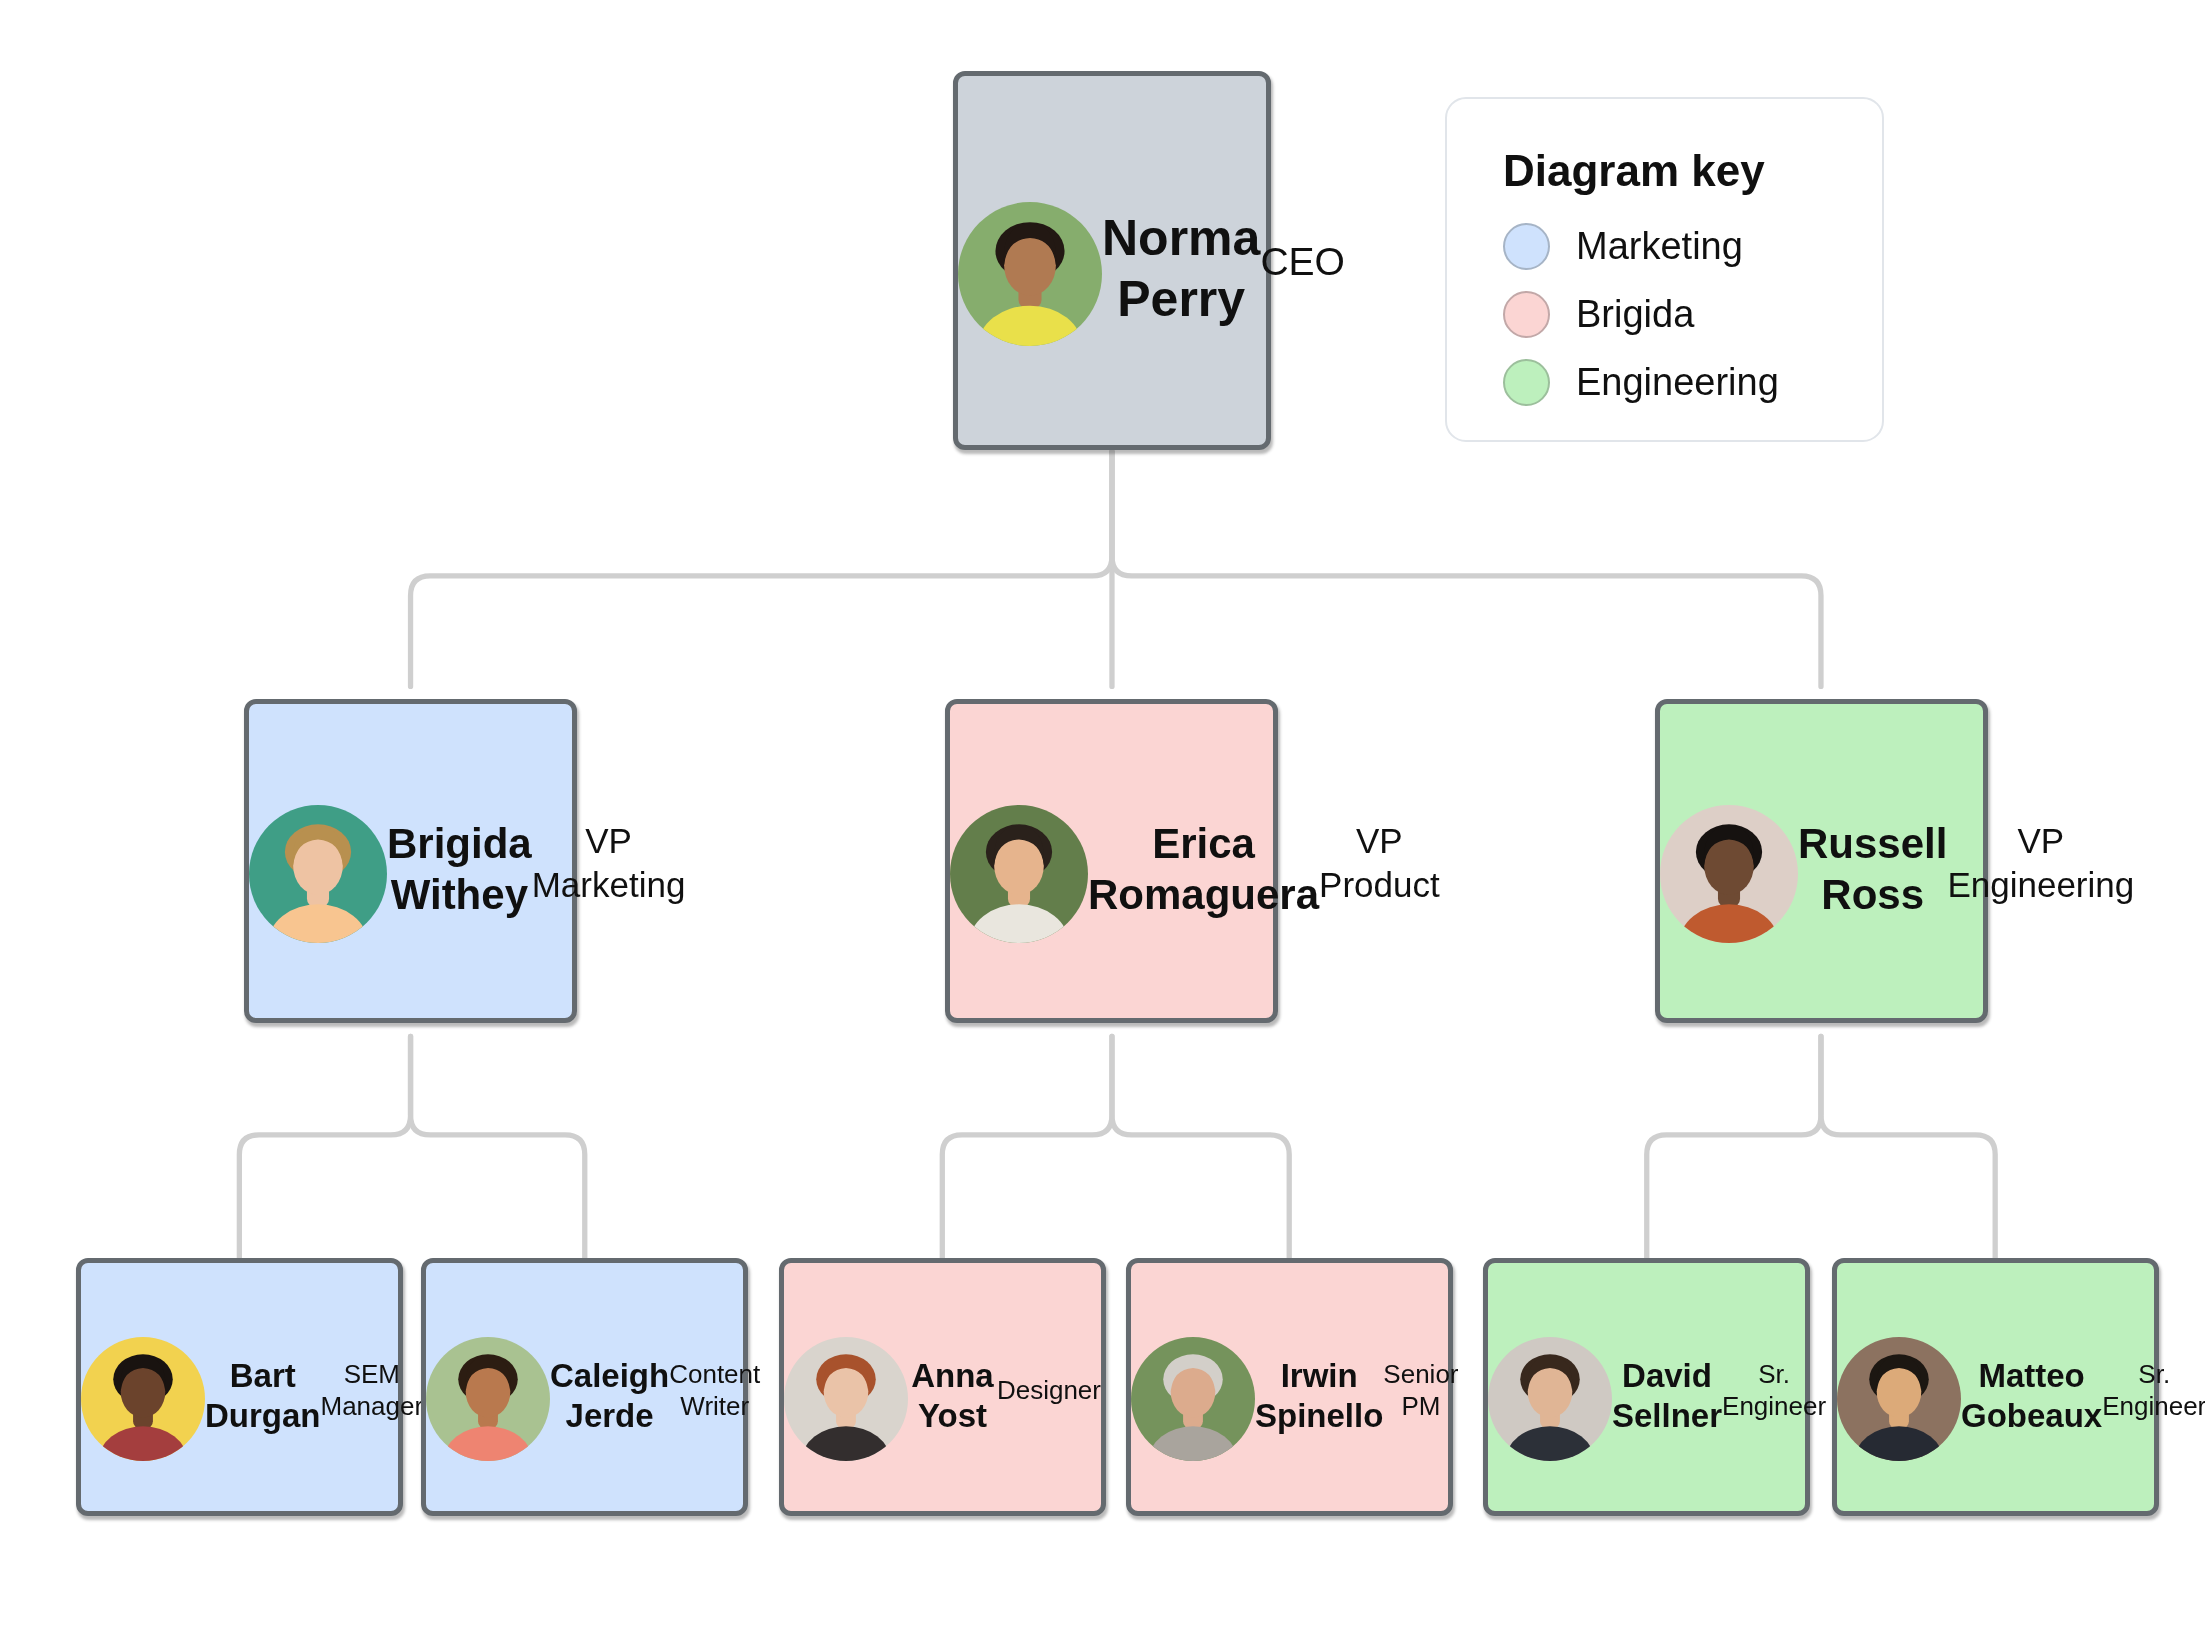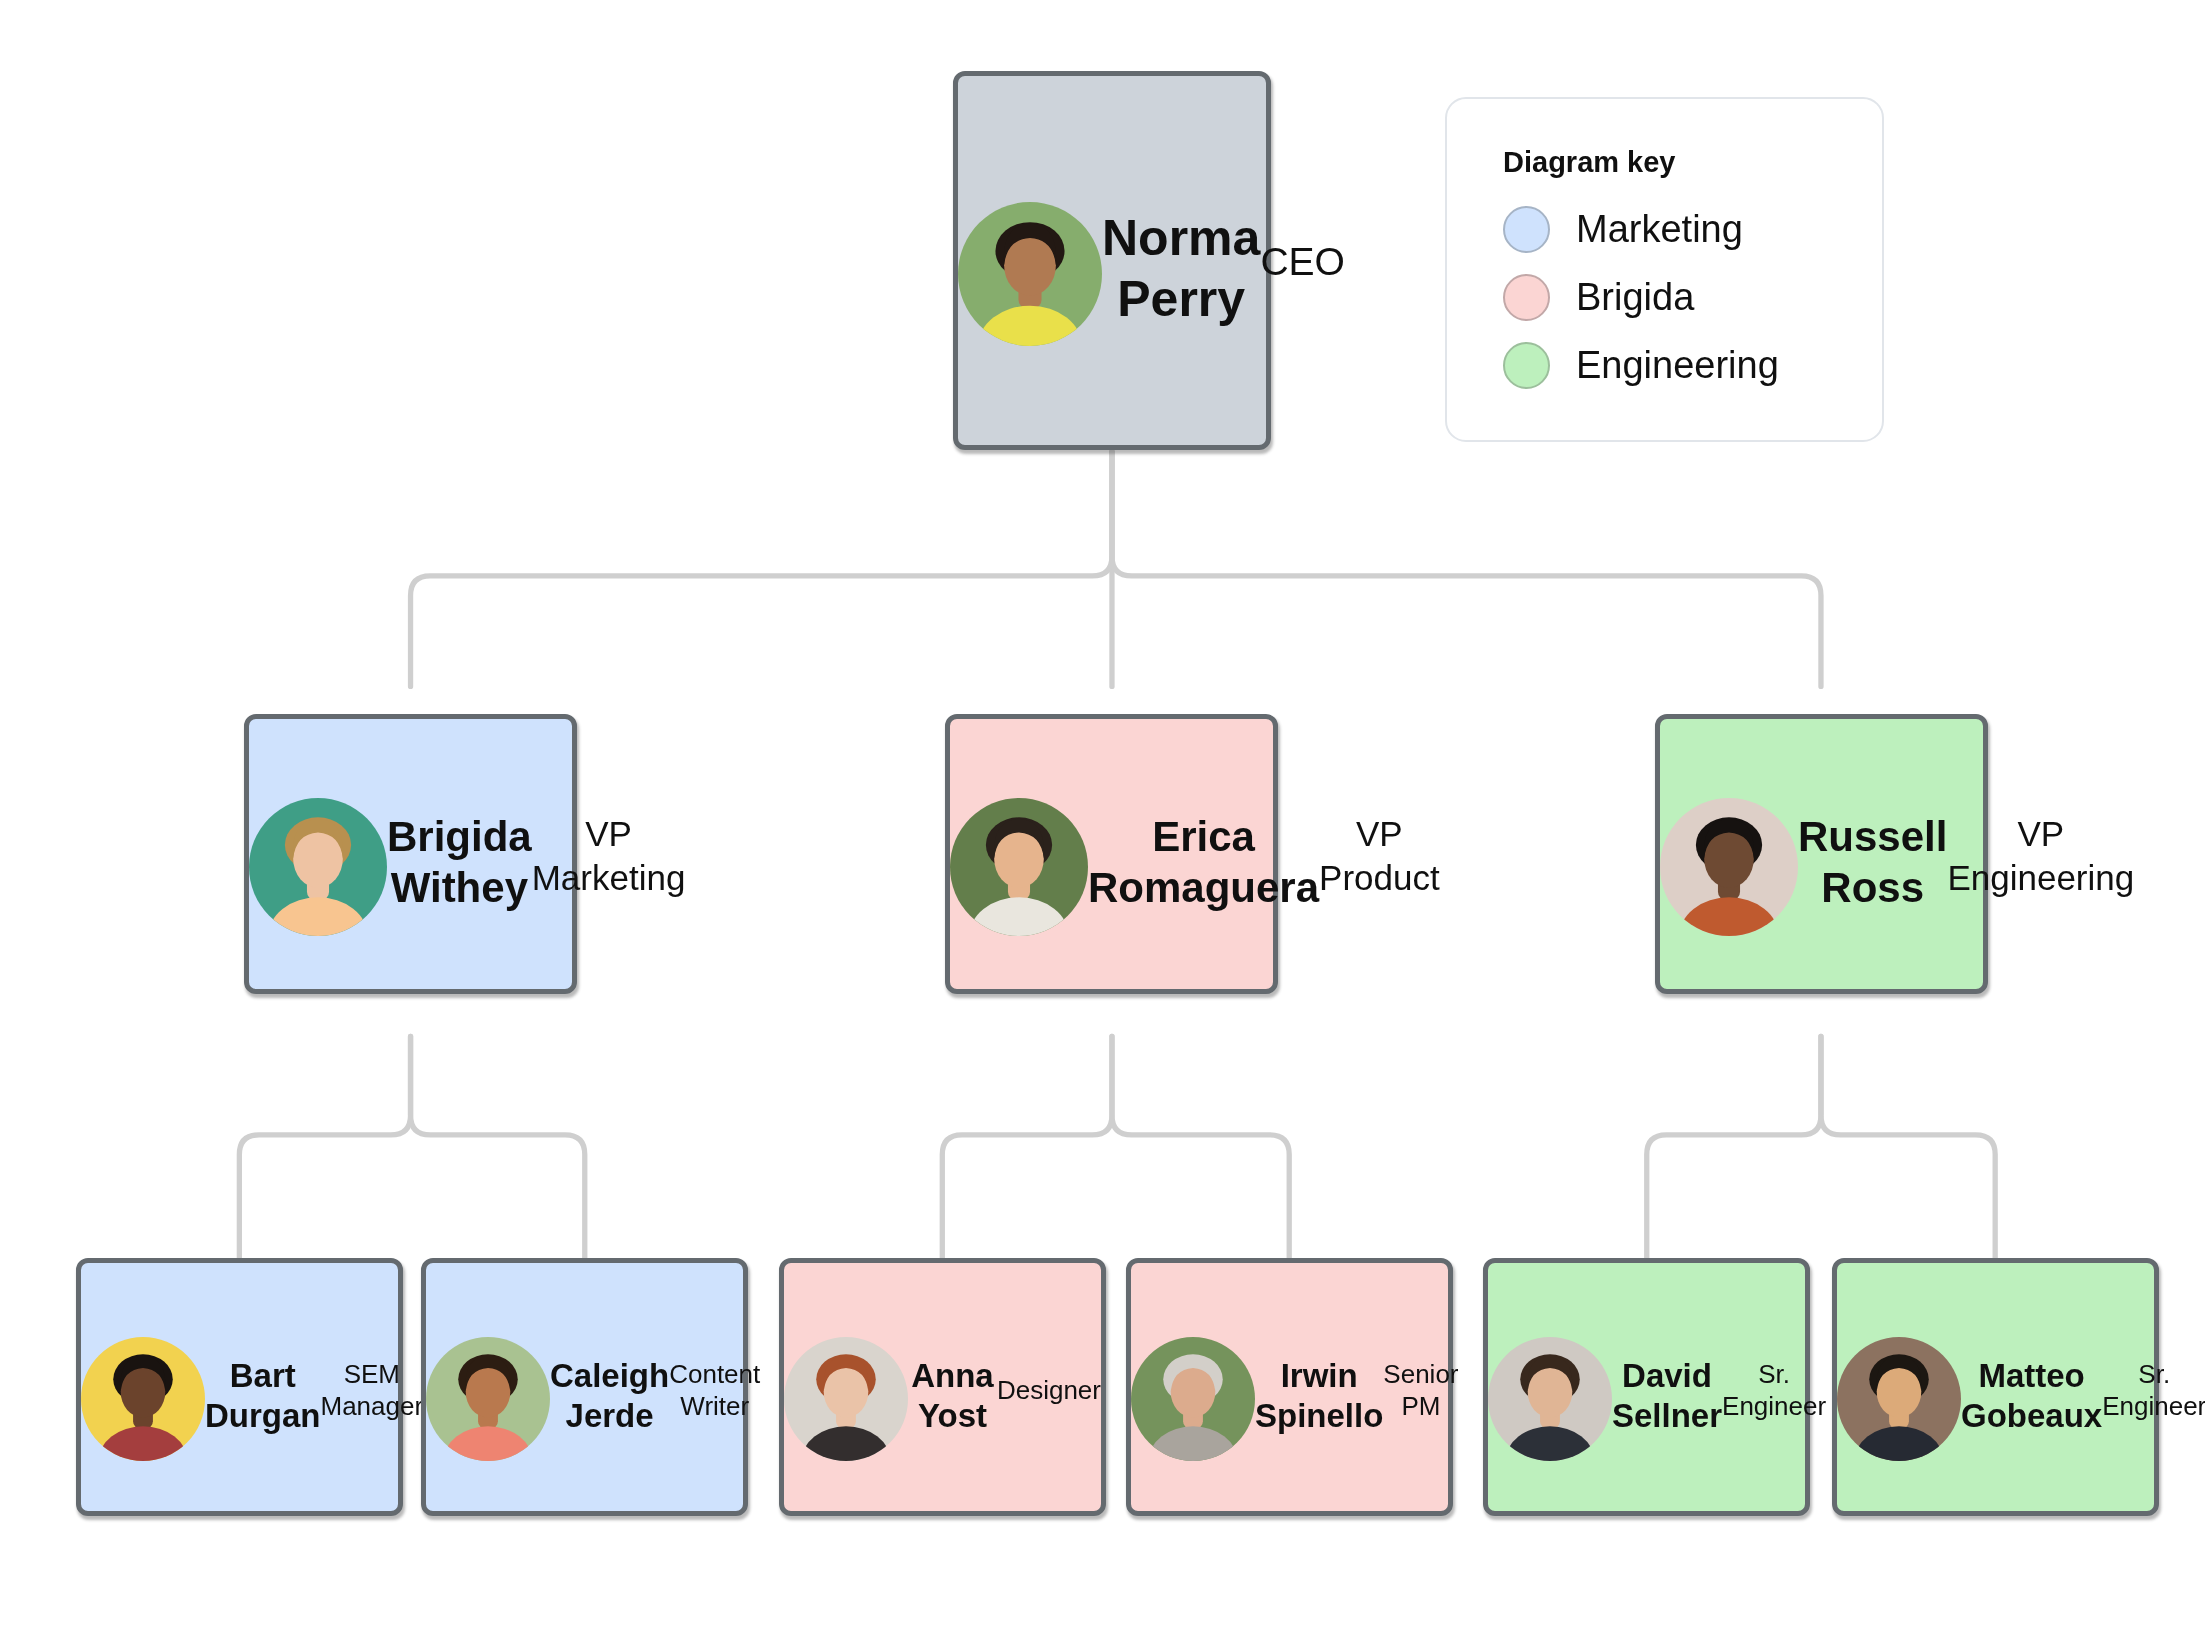--- a/index.html
+++ b/index.html
@@ -11,21 +11,21 @@
   #connector-layer{position:absolute;left:0;top:0;width:2205px;height:1644px;z-index:0;}
   #connector-layer path{fill:none;stroke-linecap:round;}
   
   .card{
     position:absolute;box-sizing:border-box;z-index:1;
     border:5.3px solid #646a6f;border-radius:12px;
     box-shadow:1.5px 3.8px 3px rgba(40,40,40,.32);
     display:flex;flex-direction:row;align-items:center;text-align:center;
   }
   .lvl1{left:953px;top:71px;width:318px;height:379px;}
-  .lvl2{top:714px;width:333px;height:280px;}
+  .lvl2{top:699px;width:333px;height:324px;}
   .lvl3{top:1258px;width:327px;height:258px;}
   .avatar{border-radius:50%;overflow:hidden;display:block;flex:none;}
   .lvl1 .avatar{width:144px;height:144px;margin-top:27px;}
   .lvl2 .avatar{width:138px;height:138px;margin-top:26px;}
   .lvl3 .avatar{width:124px;height:124px;margin-top:24px;}
   .av-bg{fill:var(--av-bg,#ccc);}
   .av-shirt{fill:var(--av-shirt,#888);}
   .av-neck,.av-head{fill:var(--av-skin,#deb48f);}
   .av-hair{fill:var(--av-hair,#332211);}
   .person-name{font-weight:bold;line-height:1.22;}
@@ -35,21 +35,21 @@
   .person-title{line-height:1.25;}
   .lvl1 .person-title{font-size:39px;margin-top:4.5px;}
   .lvl2 .person-title{font-size:35px;margin-top:4px;}
   .lvl3 .person-title{font-size:26px;margin-top:6px;}
   
   .legend{
     position:absolute;left:1445px;top:97px;width:439px;height:345px;z-index:1;
     box-sizing:border-box;background:#ffffff;border:2.3px solid #e1e5ea;border-radius:21px;
     padding:47px 23px 0 56px;
   }
-  .legend-title{font-size:29px;font-weight:bold;margin-bottom:27px;}
+  .legend-title{font-size:44px;font-weight:bold;margin-bottom:27px;}
   .legend-item{display:flex;align-items:center;gap:26px;margin-bottom:21px;}
   .legend-swatch{
     width:47px;height:47px;border-radius:50%;box-sizing:border-box;
     border:2.3px solid #a6aaae;flex:none;
   }
   .legend-label{font-size:38px;}
 </style>
 </head>
 <body>
 

